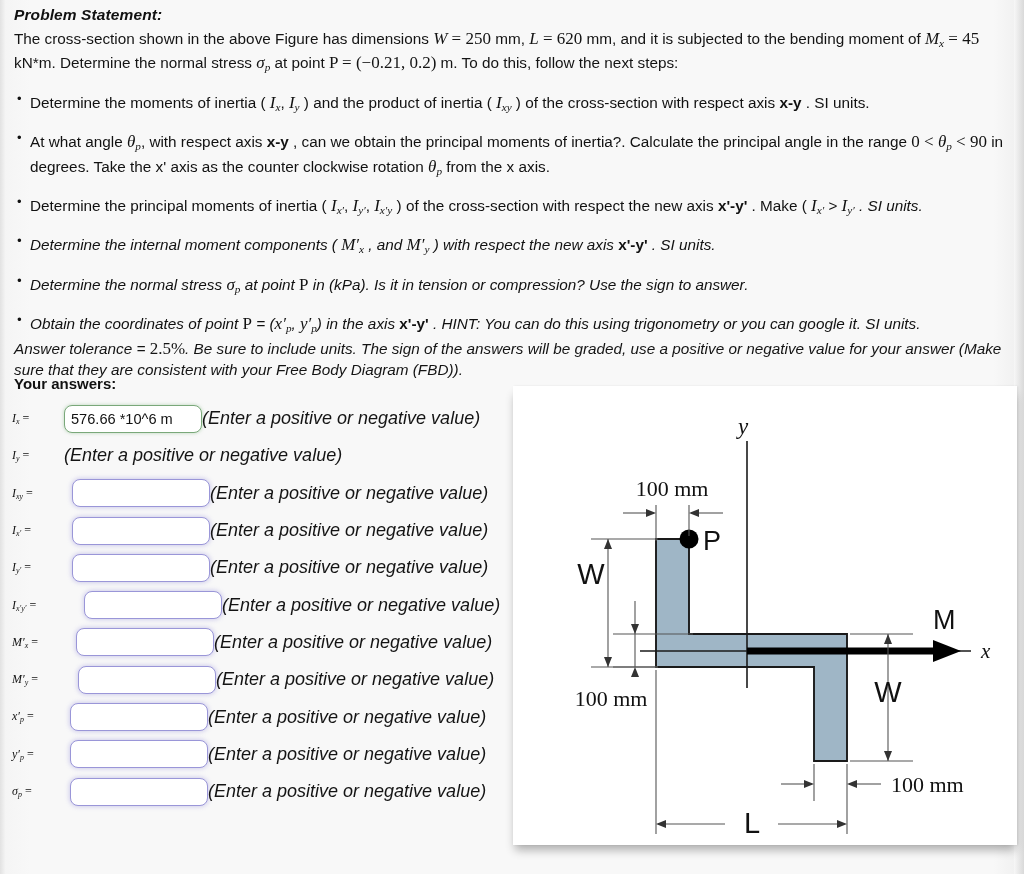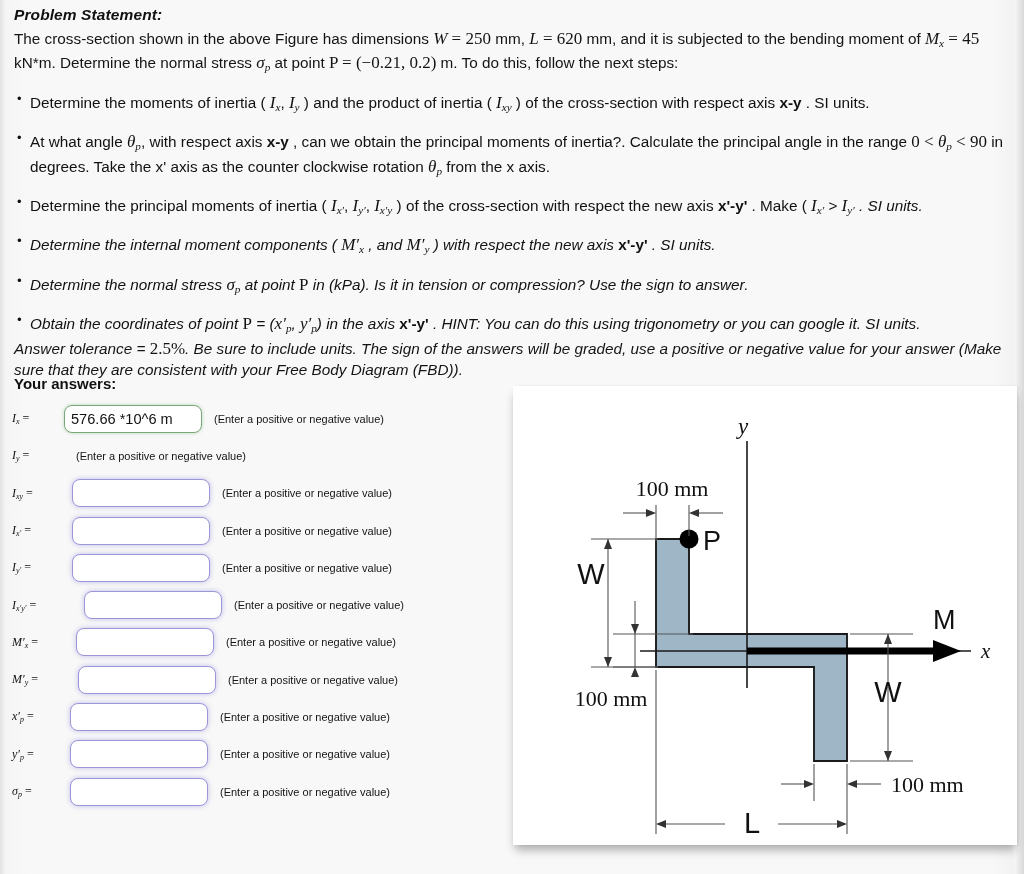--- a/index.html
+++ b/index.html
@@ -141,24 +141,25 @@
   }
   .ainput.filled {
     border: 1px solid #7aa87a;
     box-shadow: 0 0 3px 1px rgba(140,190,140,.35);
   }
   .ainput.empty {
     border: 1px solid #9a96d8;
     box-shadow: 0 0 4px 1px rgba(150,145,220,.40);
   }
   .ahint {
-    font-size: 11px;
+    font-style: italic;
+    font-size: 18px;
     color: #141414;
     white-space: nowrap;
-    margin-left: 12px;
+    margin-left: 0;
     flex: 0 0 auto;
   }
 
   
   .figpanel {
     position: absolute;
     left: 513px;
     top: 386px;
     width: 504px;
     height: 459px;

